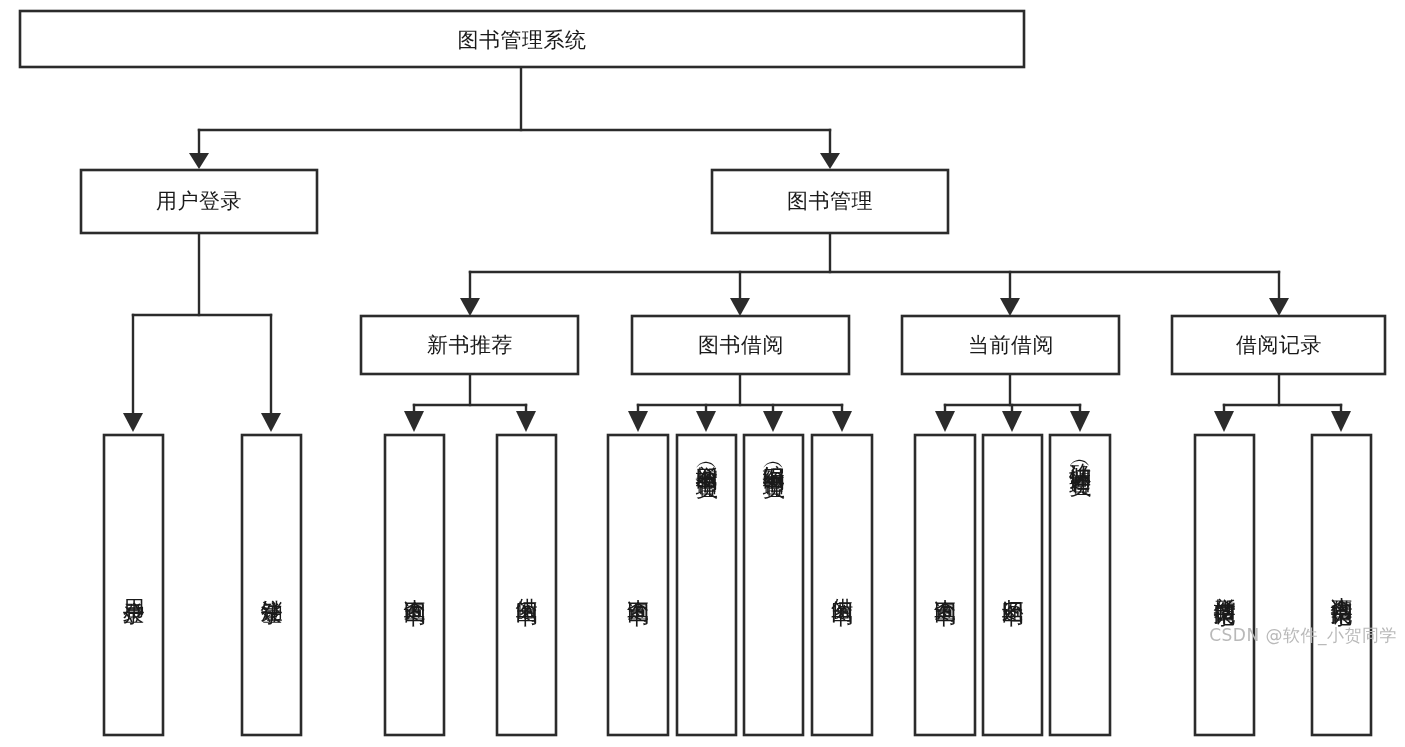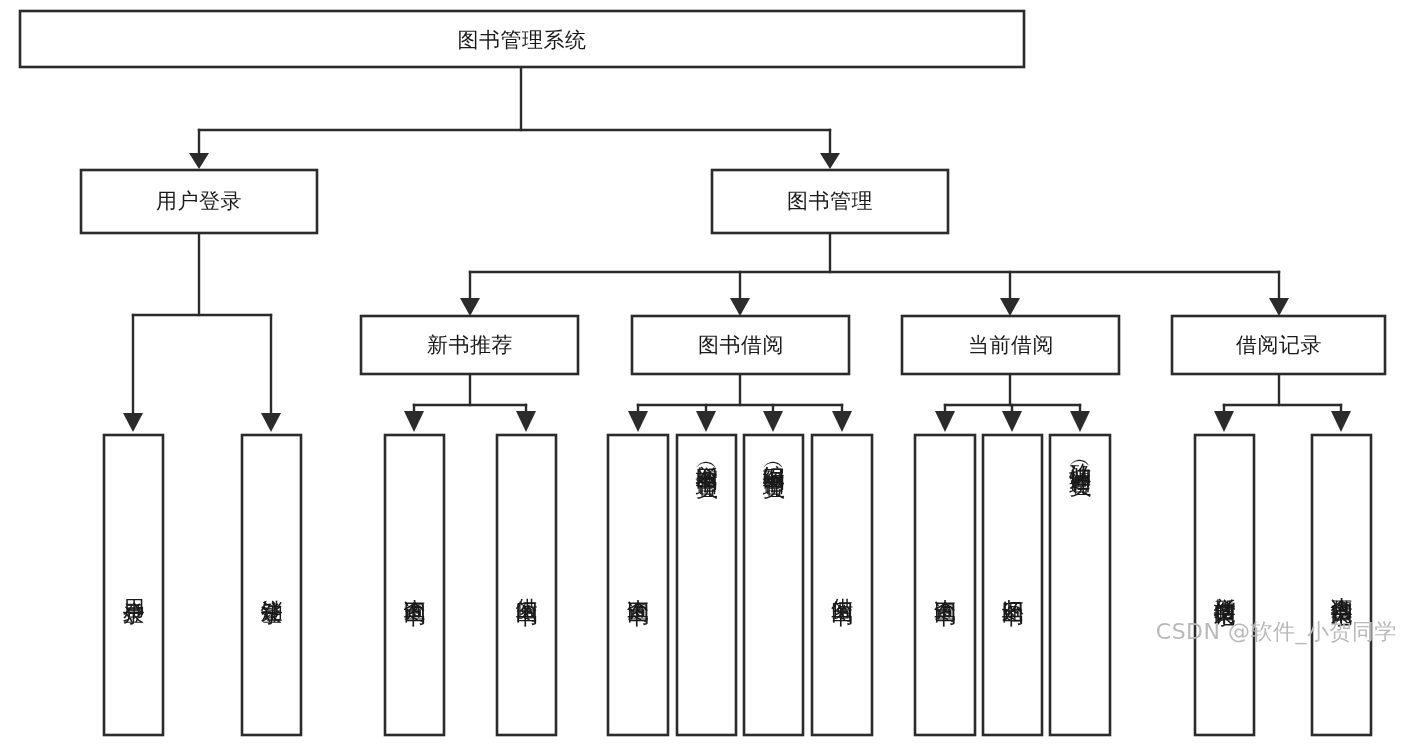--- a/index.html
+++ b/index.html
@@ -64,21 +64,21 @@
     align-items: center;
     justify-content: center;
     white-space: nowrap;
     pointer-events: none;
   }
   #watermark {
     position: absolute;
     right: 8px;
     bottom: 6px;
     font-family: "DejaVu Sans", "Liberation Sans", sans-serif;
-    font-size: 22px;
+    font-size: 17px;
     color: #b9b9b9;
     letter-spacing: 0.5px;
     white-space: nowrap;
   }
 </style>
 </head>
 <body>
 
 <div id="diagram-root">
 

